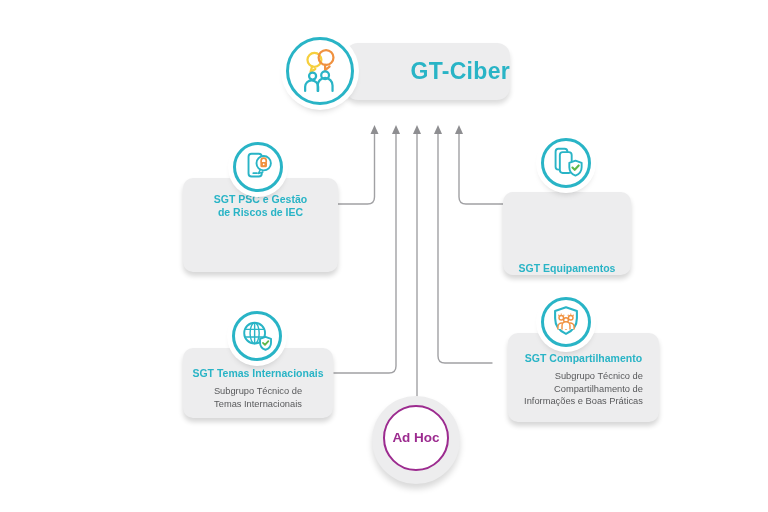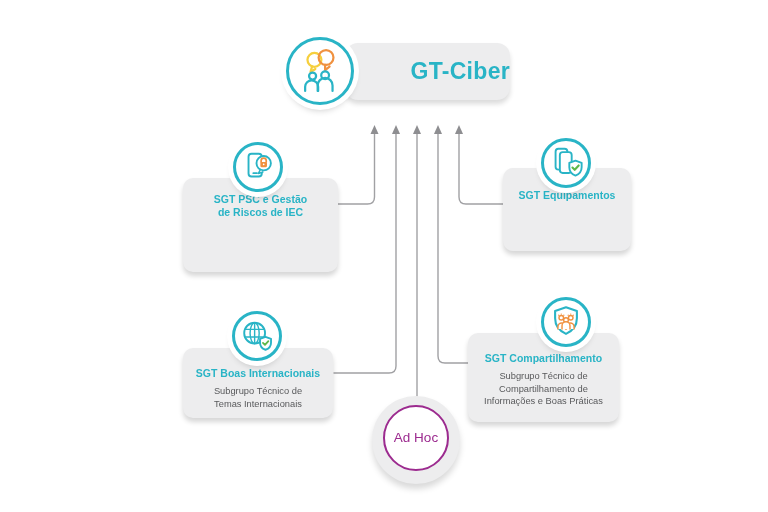--- a/index.html
+++ b/index.html
@@ -33,38 +33,38 @@
   }
   .root-pill span{color:var(--teal,#29b4c6);font-weight:bold;font-size:23px;letter-spacing:.3px;}
 
   .card{
     position:absolute;background:var(--card-background,#ededee);border-radius:10px;
     box-shadow:0 4px 5px rgba(0,0,0,.16);
     display:flex;flex-direction:column;align-items:center;text-align:center;
     box-sizing:border-box;z-index:2;padding-left:3px;padding-right:3px;
   }
   .card-psc{left:183px;top:178px;width:155px;height:94px;padding-top:15px;}
-  .card-equip{left:503px;top:168px;width:128px;height:83px;padding-top:21px;}
+  .card-equip{left:503px;top:192px;width:128px;height:83px;padding-top:21px;justify-content:flex-end;}
   .card-temas{left:183px;top:348px;width:150px;height:70px;padding-top:19px;}
-  .card-comp{left:468px;top:333px;width:151px;height:89px;padding-top:19px;}
+  .card-comp{left:508px;top:333px;width:151px;height:89px;padding-top:19px;text-align:right;}
 
   .card-title{color:var(--teal,#29b4c6);font-weight:bold;font-size:10.5px;line-height:1.25;white-space:pre-line;}
   .card-desc{color:var(--body-text,#58595b);font-size:9.3px;line-height:1.35;white-space:pre-line;margin-top:5px;}
 
   .adhoc-outer{
     position:absolute;left:372px;top:396px;width:88px;height:88px;border-radius:50%;
     background:var(--card-background,#ededee);box-shadow:0 5px 6px rgba(0,0,0,.15);
     display:flex;align-items:center;justify-content:center;z-index:2;
   }
   .adhoc-ring{
     width:62px;height:62px;border-radius:50%;background:#fff;
     border:2px solid var(--purple,#9c2b8f);
     display:flex;align-items:center;justify-content:center;margin-top:-5px;
   }
-  .adhoc-ring span{color:var(--purple,#9c2b8f);font-weight:normal;font-size:13.5px;}
+  .adhoc-ring span{color:var(--purple,#9c2b8f);font-weight:bold;font-size:13.5px;}
 
   
   .stage svg *{stroke-linecap:round;stroke-linejoin:round;}
   .st{stroke:var(--teal,#29b4c6);fill:none;}
   .stw{stroke:var(--teal,#29b4c6);fill:#fff;}
   .so{stroke:var(--orange,#f0913f);fill:none;}
   .sow{stroke:var(--orange,#f0913f);fill:#fff;}
   .sy{stroke:var(--yellow,#f6cf3d);fill:none;}
   .sg{stroke:var(--green,#5cb848);fill:none;}
   .fo{fill:var(--orange,#f0913f);stroke:none;}
@@ -136,21 +136,21 @@
   <div class="icon-circle ic ic-temas">
     <svg viewBox="0 0 38 38" width="36" height="36">
       <circle class="stw" stroke-width="2" cx="16.5" cy="16" r="11"></circle>
       <ellipse class="st" stroke-width="1.5" cx="16.5" cy="16" rx="4.8" ry="11"></ellipse>
       <path class="st" stroke-width="1.5" d="M6.6,12 H26.4 M6.6,20 H26.4 M16.5,5 V27"></path>
       <path class="stw" stroke-width="2" d="M28,20 L33.8,22 V26 C33.8,29.8 31.6,32.2 28,33.5 C24.4,32.2 22.2,29.8 22.2,26 V22 Z"></path>
       <path class="sg" stroke-width="1.9" d="M25.3,26.3 L27.4,28.4 L31,24.4"></path>
     </svg>
   </div>
   <div class="card card-temas">
-    <div class="card-title">SGT Boas Internacionais</div>
+    <div class="card-title">SGT Temas Internacionais</div>
     <div class="card-desc">Subgrupo Técnico de
 Temas Internacionais</div>
   </div>
 
   <div class="icon-circle ic ic-comp">
     <svg viewBox="0 0 38 38" width="36" height="36">
       <path class="stw" stroke-width="2.2" d="M19,3.5 L30.5,7.5 V15 C30.5,23.5 25.5,28.5 19,31.5 C12.5,28.5 7.5,23.5 7.5,15 V7.5 Z"></path>
       <circle class="sow" stroke-width="1.5" cx="14" cy="14.5" r="2.4"></circle>
       <circle class="sow" stroke-width="1.5" cx="24" cy="14.5" r="2.4"></circle>
       <circle class="fo" cx="11.3" cy="11.8" r="0.7"></circle>

